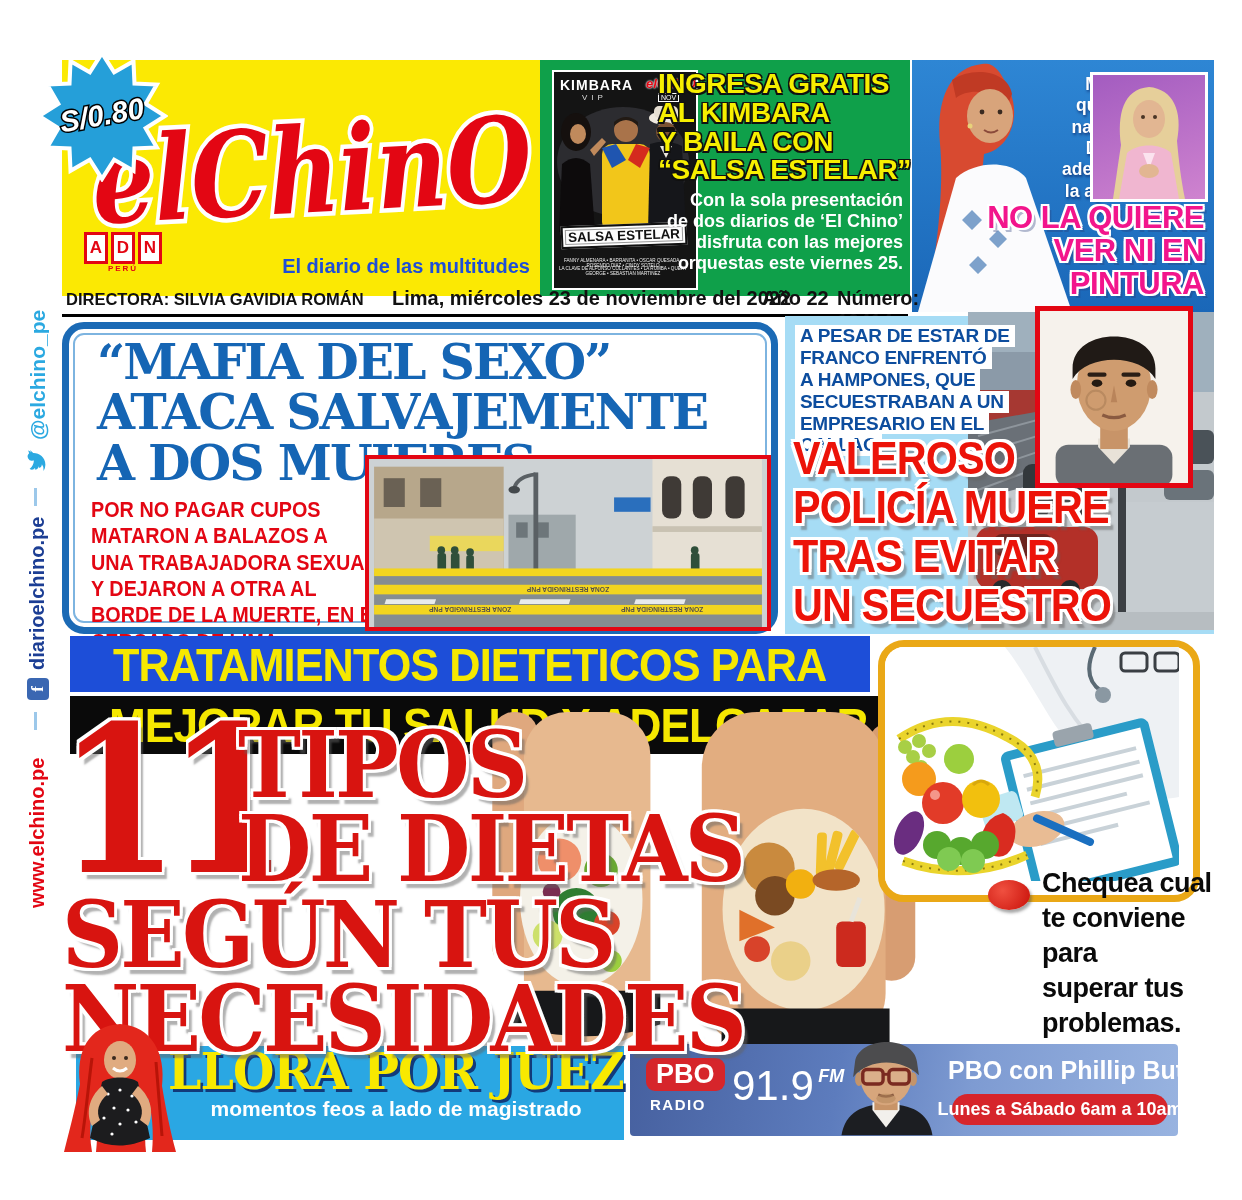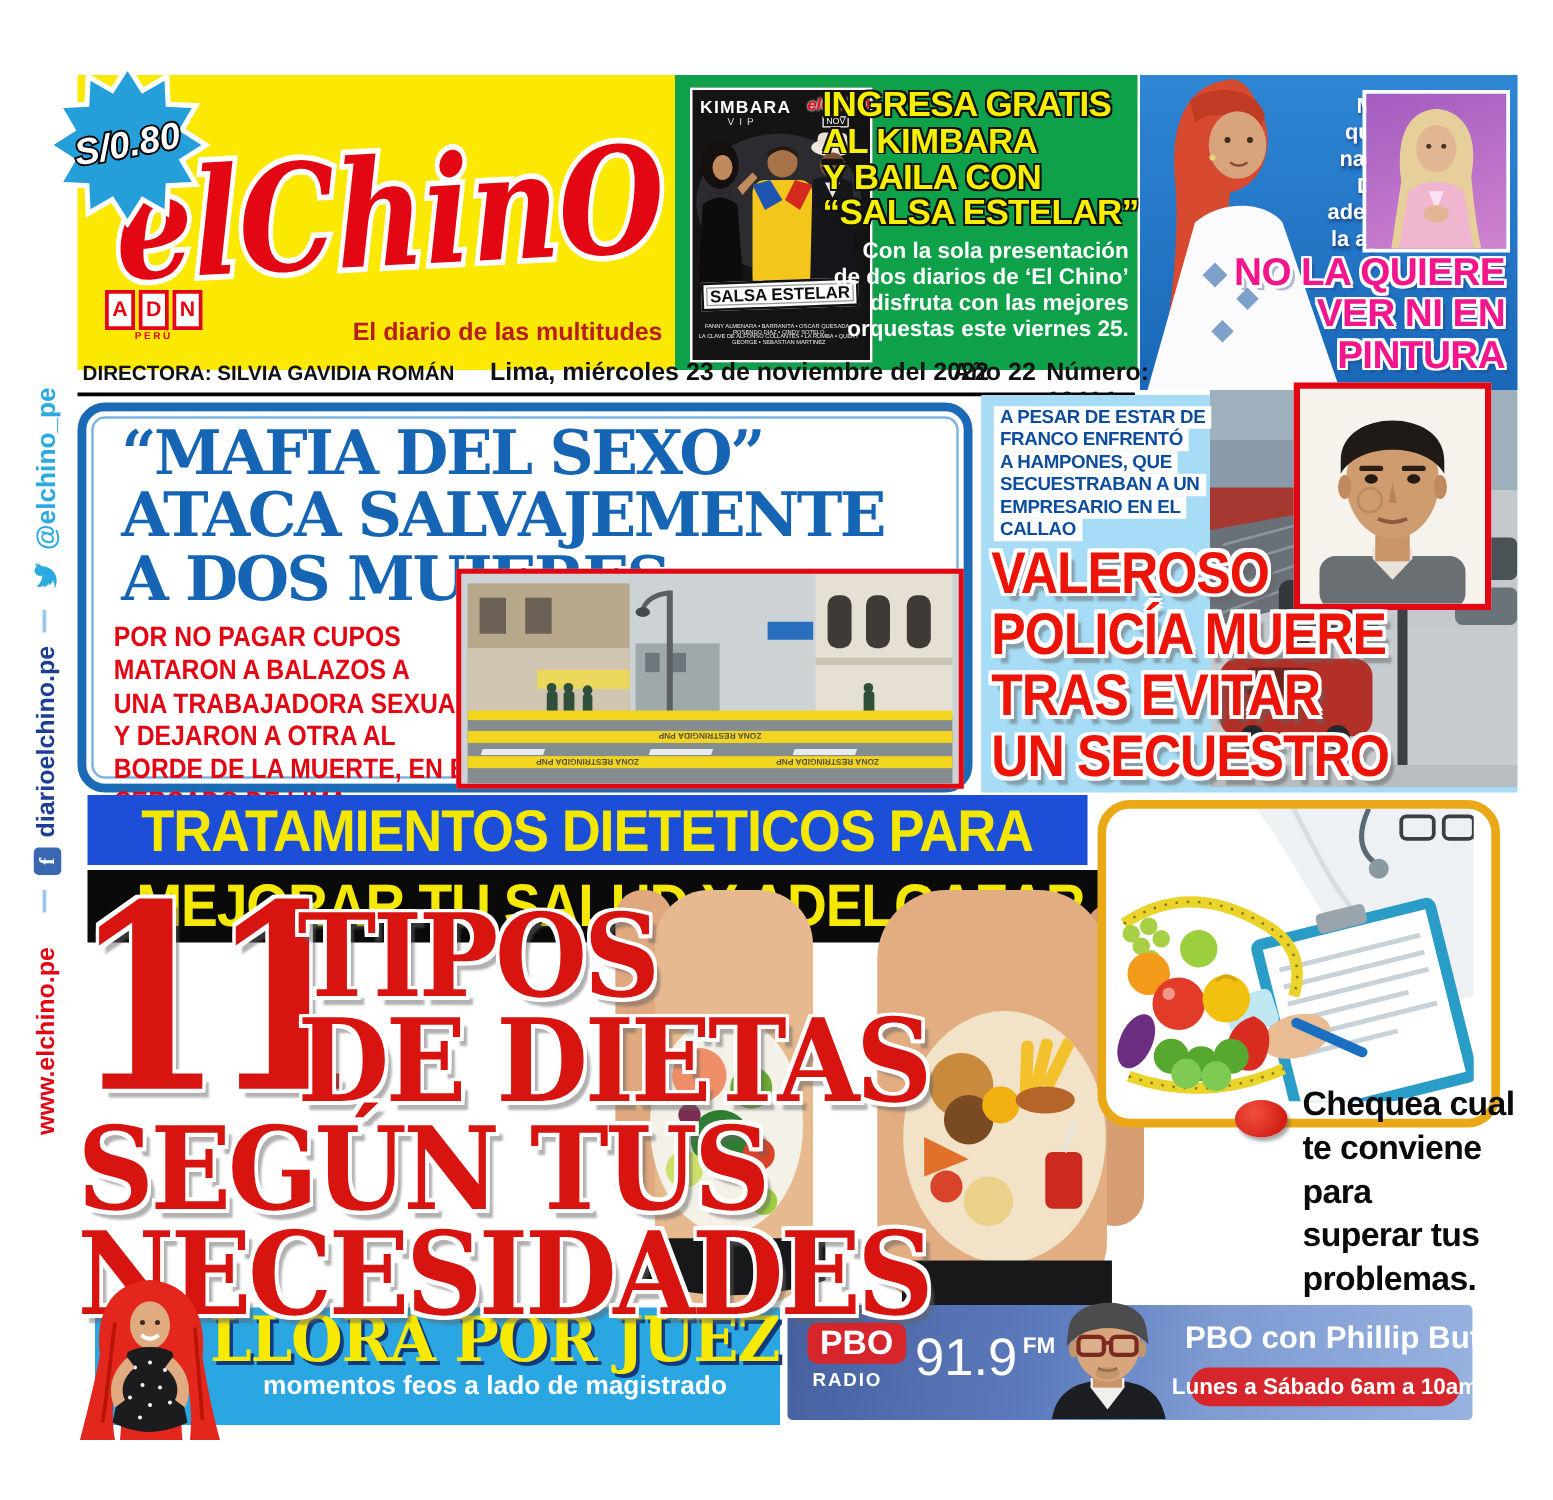--- a/index.html
+++ b/index.html
@@ -15,21 +15,21 @@
   .ow3{text-shadow:-3px -3px 0 #fff,3px -3px 0 #fff,-3px 3px 0 #fff,3px 3px 0 #fff,
        0 -3px 0 #fff,0 3px 0 #fff,-3px 0 0 #fff,3px 0 0 #fff,6px 7px 2px rgba(100,100,100,.5);}
   .ow2{text-shadow:-2px -2px 0 #fff,2px -2px 0 #fff,-2px 2px 0 #fff,2px 2px 0 #fff,
        0 -2px 0 #fff,0 2px 0 #fff,-2px 0 0 #fff,2px 0 0 #fff,4px 4px 0 rgba(40,60,120,.35);}
   .ob1{text-shadow:-1.5px -1.5px 0 #111,1.5px -1.5px 0 #111,-1.5px 1.5px 0 #111,1.5px 1.5px 0 #111;}
   .hl-red{font-family:"DejaVu Serif","Liberation Serif",serif;font-weight:bold;color:#d81410;
           letter-spacing:-3px;line-height:.95;}
   .vrow{display:flex;align-items:center;gap:8px;transform:rotate(-90deg);transform-origin:0 0;white-space:nowrap;}
   .kickline{display:block;}
   .kickline span{display:inline-block;background:#fff;color:#0d4d9e;font-weight:bold;
-        font-size:15px;line-height:1.1;padding:1px 5px 0 5px;letter-spacing:-.3px;}
+        font-size:19px;line-height:1.1;padding:1px 5px 0 5px;letter-spacing:-.3px;}
 </style>
 </head>
 <body>
 
 <div class="page">
 
   <div class="abs" style="left:26px;top:472px;">
     <div class="vrow">
       <svg width="24" height="24" viewBox="0 0 24 24">
         <path d="M22 4c-.8.4-1.6.6-2.4.8A4.2 4.2 0 0 0 21.4 2c-.8.5-1.7.9-2.7 1.1A4.2 4.2 0 0 0 11.5 7c0 .3 0 .6.1.9A12 12 0 0 1 3 3.6a4.2 4.2 0 0 0 1.3 5.6c-.7 0-1.3-.2-1.9-.5v.1c0 2 1.4 3.7 3.4 4.1-.4.1-.7.2-1.1.2-.3 0-.5 0-.8-.1a4.2 4.2 0 0 0 3.9 2.9A8.5 8.5 0 0 1 1 17.6a12 12 0 0 0 6.3 1.8c7.5 0 11.7-6.3 11.7-11.7v-.5c.8-.6 1.5-1.3 2-2.2z" fill="#2ba9e1"></path>
@@ -59,21 +59,21 @@
     </svg>
 
     <div class="abs" style="left:22px;top:172px;">
       <div style="display:flex;gap:3px;">
         <span style="width:18px;height:26px;border:3px solid #e30613;background:#fff;color:#e30613;font-weight:bold;font-size:17px;display:flex;align-items:center;justify-content:center;">A</span>
         <span style="width:18px;height:26px;border:3px solid #e30613;background:#fff;color:#e30613;font-weight:bold;font-size:17px;display:flex;align-items:center;justify-content:center;">D</span>
         <span style="width:18px;height:26px;border:3px solid #e30613;background:#fff;color:#e30613;font-weight:bold;font-size:17px;display:flex;align-items:center;justify-content:center;">N</span>
       </div>
       <div style="text-align:center;color:#e30613;font-size:8px;font-weight:bold;letter-spacing:2px;">PERÚ</div>
     </div>
-    <div class="abs b" style="left:210px;top:195px;width:258px;text-align:right;font-size:20px;color:#b91c1c;">El diario de las multitudes</div>
+    <div class="abs b" style="left:210px;top:195px;width:258px;text-align:right;font-size:20px;color:#1d4ed8;">El diario de las multitudes</div>
   </div>
 
   <svg class="abs" style="left:36px;top:50px;" width="132" height="132" viewBox="0 0 130 130">
     <polygon points="127,65 108,77 119,96 97,97 96,119 77,108 65,127 53,108 34,119 33,97 11,96 22,77 3,65 22,53 11,34 33,33 34,11 53,22 65,3 77,22 96,11 97,33 119,34 108,53" fill="#259fd9" stroke="#ffffff" stroke-width="4"></polygon>
     <text x="65" y="74" text-anchor="middle" font-size="29" font-weight="bold" font-style="italic" fill="#ffffff" stroke="#000000" stroke-width="3" paint-order="stroke" transform="rotate(-10 65 65)">S/0.80</text>
   </svg>
 
   <div class="abs" style="left:540px;top:60px;width:370px;height:236px;background:#0fa04a;">
 
     <div class="abs" style="left:12px;top:10px;width:142px;height:216px;background:#141414;border:2px solid #fff;overflow:hidden;">
@@ -463,21 +463,21 @@
     </svg>
   </div>
 
   <div class="abs" style="left:630px;top:1044px;width:548px;height:92px;background:linear-gradient(100deg,#46609f 0%,#5d7cbd 38%,#7e9bd2 62%,#98b3e0 100%);border-radius:4px;">
     <div class="abs" style="left:16px;top:14px;background:#d6252b;border-radius:9px;padding:1px 10px;">
       <span class="b" style="font-size:27px;color:#fff;">PBO</span>
     </div>
     <div class="abs b" style="left:20px;top:52px;font-size:15px;color:#fff;letter-spacing:1.5px;">RADIO</div>
     <div class="abs" style="left:102px;top:18px;">
       <span style="font-size:42px;color:#fff;font-weight:normal;">91.9</span>
-      <span class="b" style="font-size:18px;color:#fff;vertical-align:18px;">FM</span>
+      <span class="b" style="font-size:18px;color:#fff;vertical-align:18px;font-style:italic;">FM</span>
     </div>
     <div class="abs" style="left:196px;top:-14px;width:120px;height:106px;">
       <svg width="120" height="106" viewBox="0 0 124 108">
         <path d="M16 108 C20 84 38 76 62 76 C88 76 106 84 110 108 Z" fill="#1c1e22"></path>
         <polygon points="48,82 62,100 76,82 76,74 48,74" fill="#f2f0ec"></polygon>
         <rect x="50" y="62" width="24" height="20" fill="#c89468"></rect>
         <ellipse cx="62" cy="46" rx="27" ry="31" fill="#d7a67c"></ellipse>
         <path d="M30 32 C34 6 90 4 94 32 L96 46 C78 28 44 28 28 48 Z" fill="#4c4c4e"></path>
         <ellipse cx="34" cy="50" rx="4" ry="7" fill="#c4946a"></ellipse>
         <ellipse cx="90" cy="50" rx="4" ry="7" fill="#c4946a"></ellipse>

